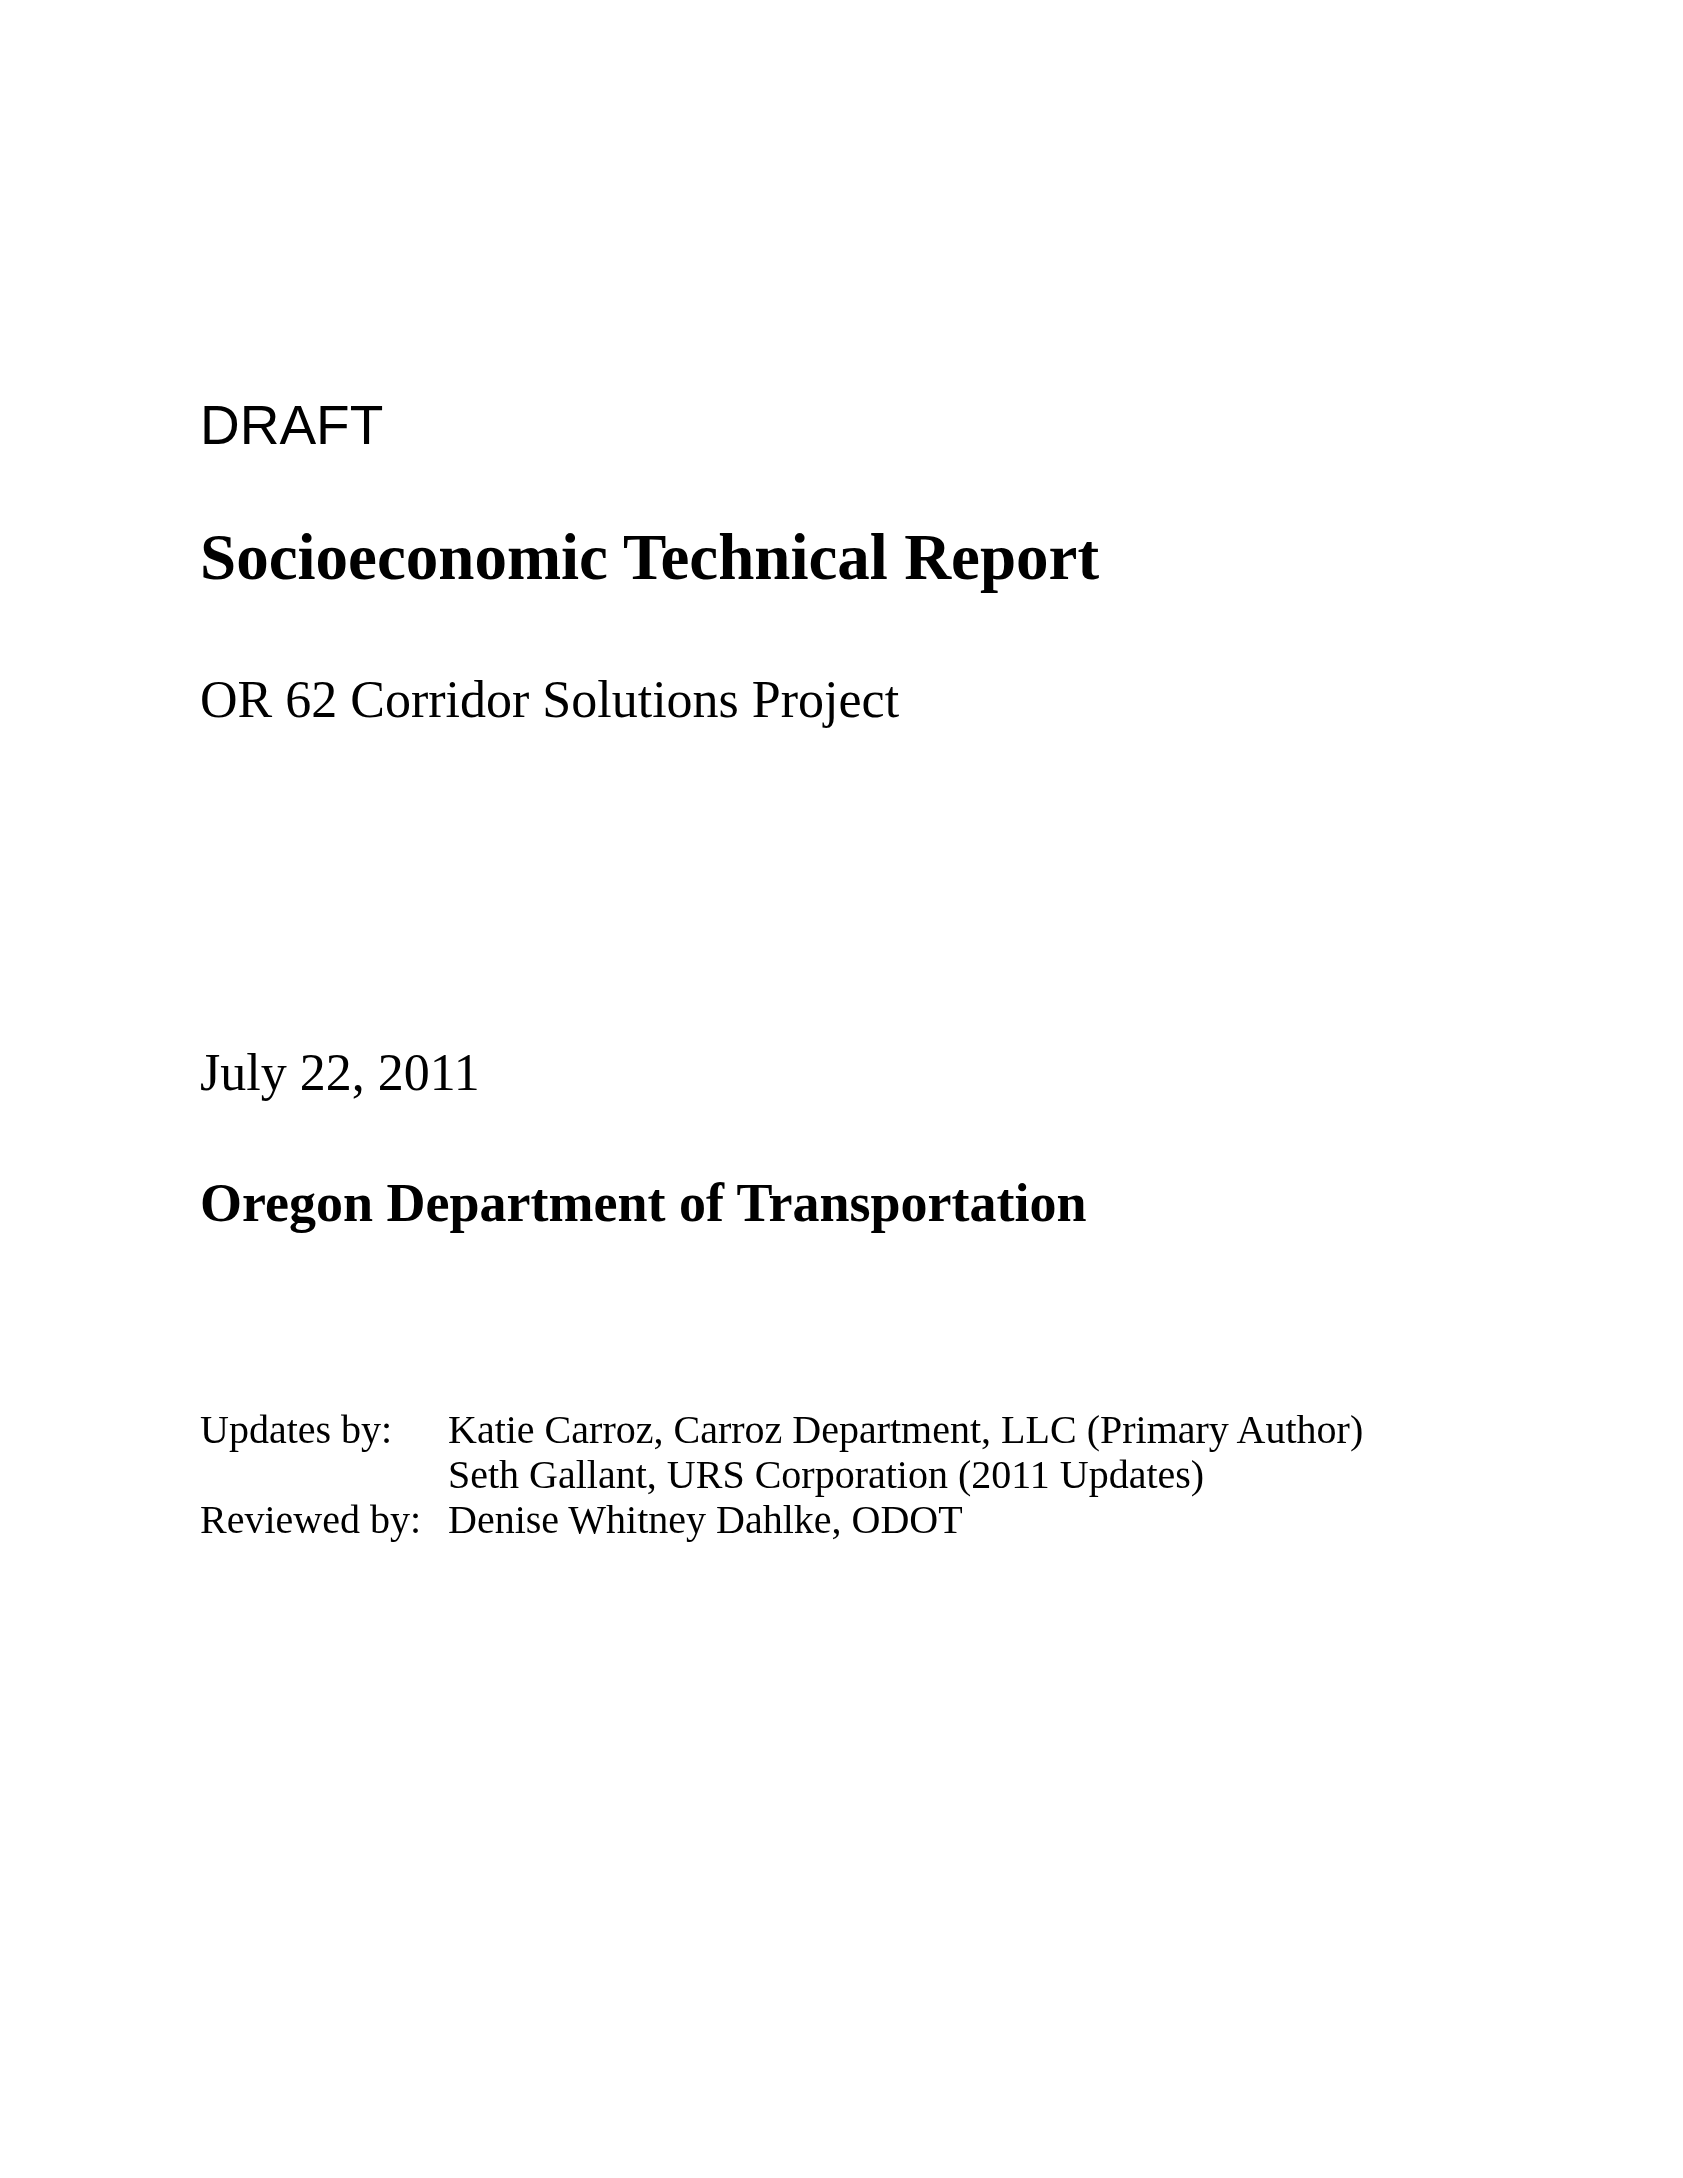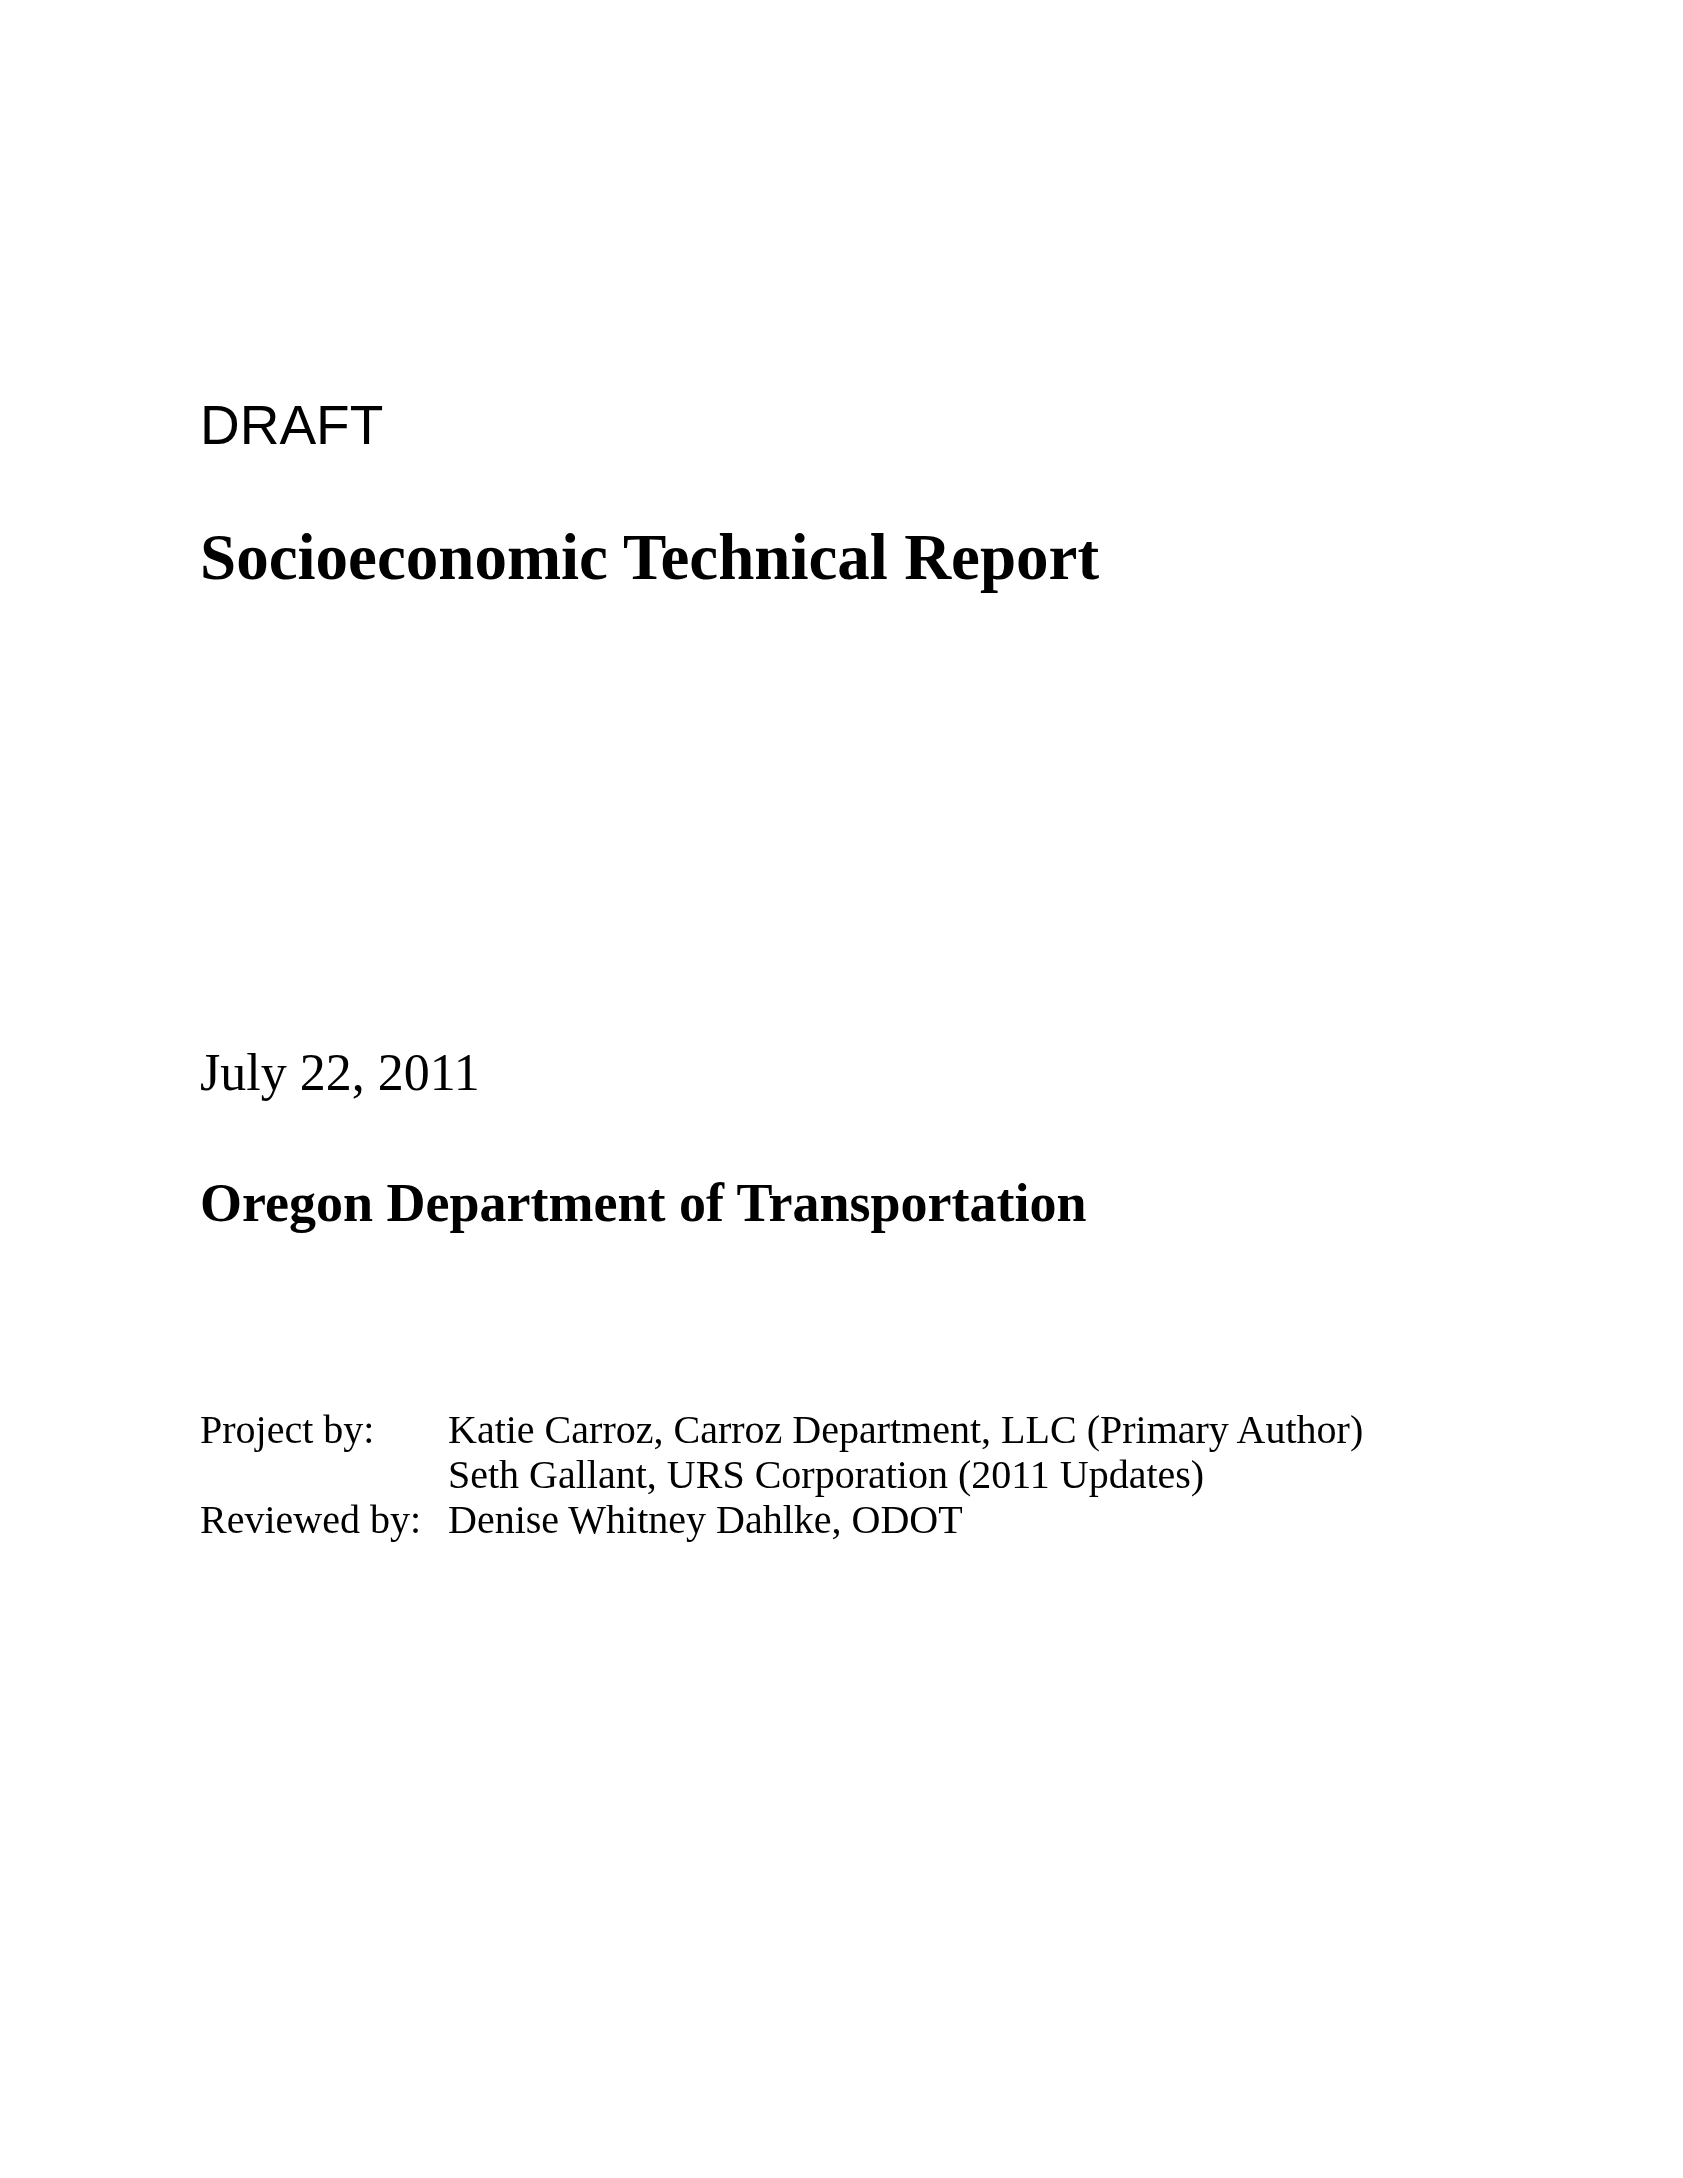--- a/index.html
+++ b/index.html
@@ -83,26 +83,27 @@
       left: 248px;
       top: 0;
     }
   </style>
 </head>
 <body>
 
 <div class="page">
   <div class="line draft">DRAFT</div>
   <h1 class="line title">Socioeconomic Technical Report</h1>
+  <div class="line subtitle">OR 62 Corridor Solutions Project</div>
   <div class="line date">July 22, 2011</div>
   <div class="line org">Oregon Department of Transportation</div>
 
   <div class="credits">
     <div class="credit-row">
-      <span class="credit-label">Project by:</span>
+      <span class="credit-label">Updates by:</span>
       <span class="credit-value">Katie Carroz, Carroz Department, LLC (Primary Author)</span>
     </div>
     <div class="credit-row">
       <span class="credit-label"></span>
       <span class="credit-value">Seth Gallant, URS Corporation (2011 Updates)</span>
     </div>
     <div class="credit-row">
       <span class="credit-label">Reviewed by:</span>
       <span class="credit-value">Denise Whitney Dahlke, ODOT</span>
     </div>

